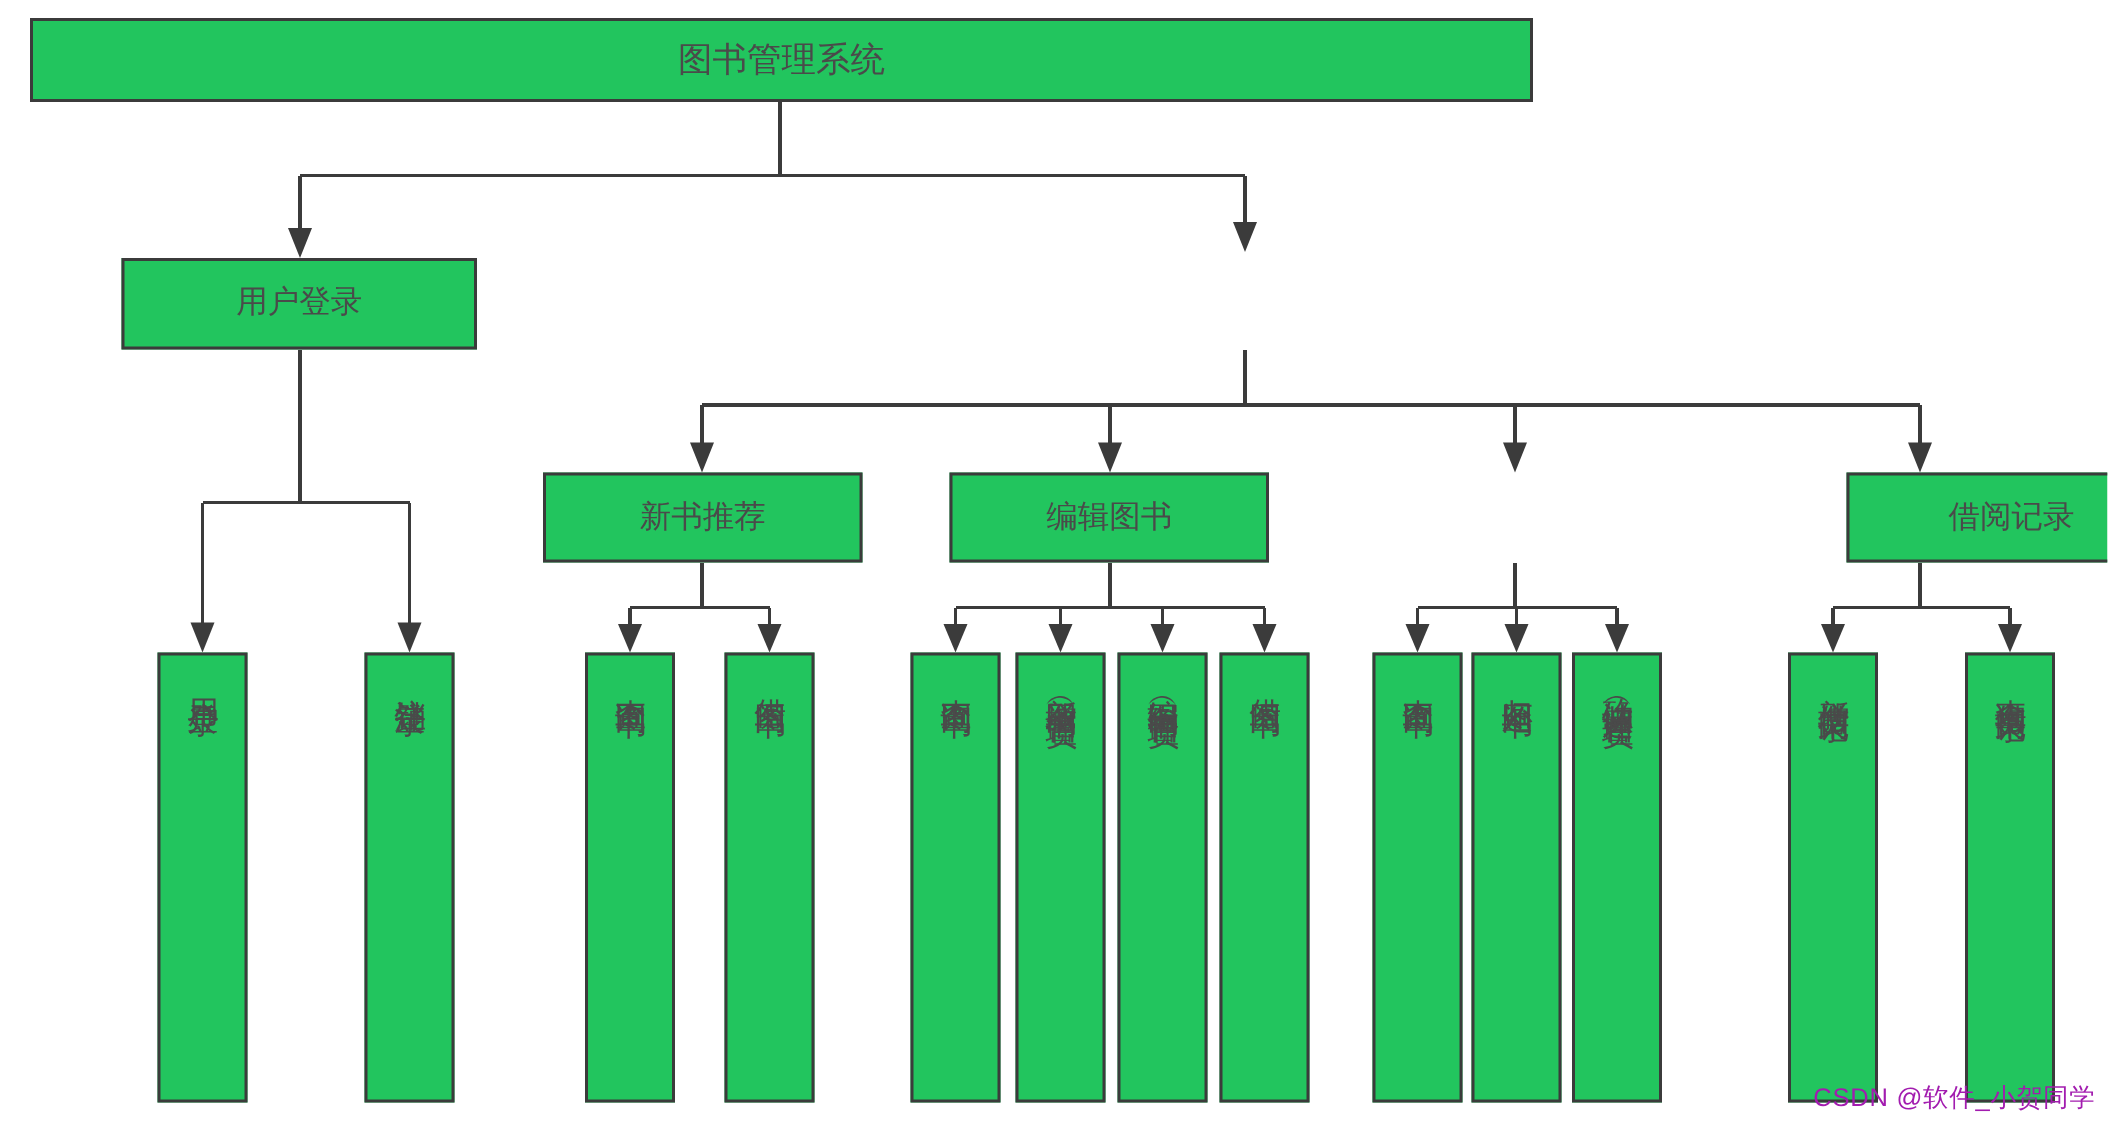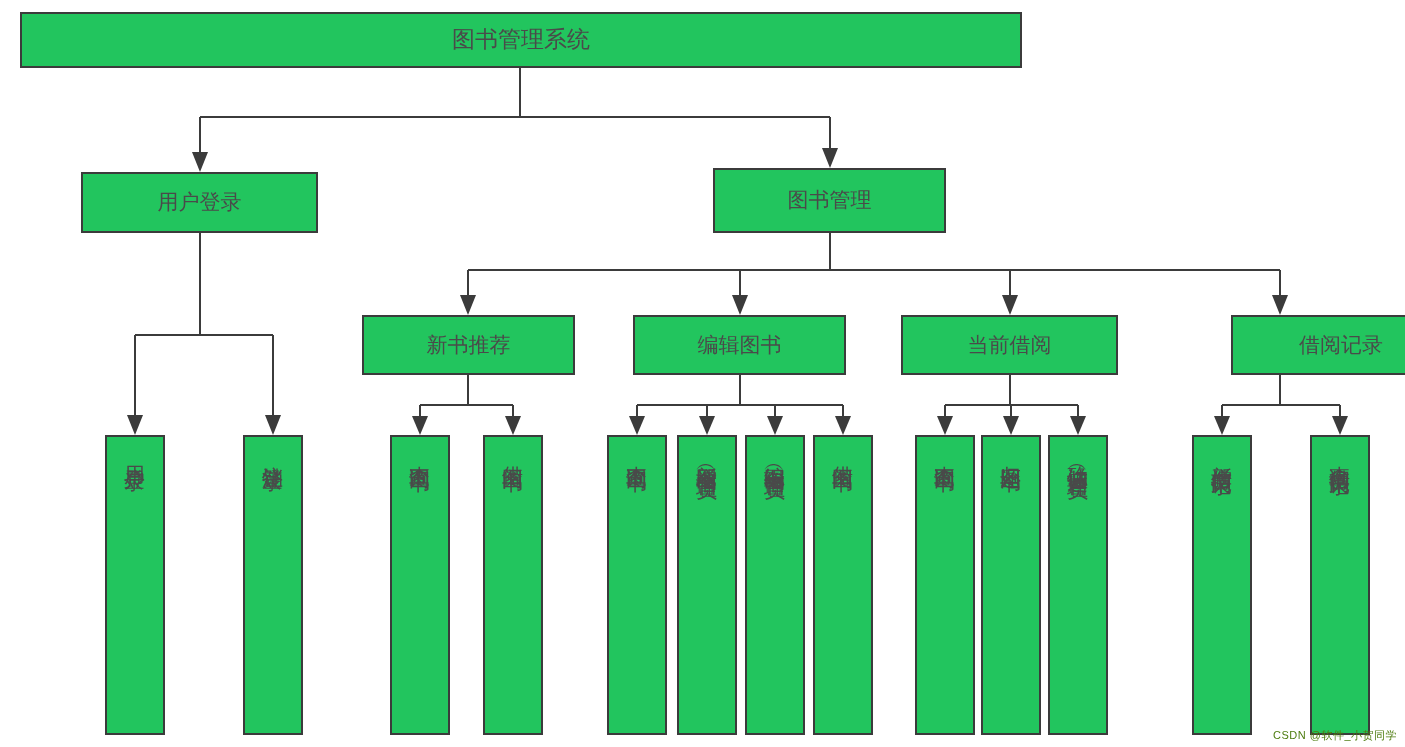--- a/index.html
+++ b/index.html
@@ -75,22 +75,22 @@
     text-orientation: upright;
     letter-spacing: 2px;
     white-space: normal;
     line-height: 1.0;
   }
   
   #watermark {
     position: absolute;
     right: 8px;
     bottom: 4px;
-    font-size: 11px;
-    color: #4d7c0f;
+    font-size: 17px;
+    color: #a21caf;
     letter-spacing: 0.5px;
     white-space: nowrap;
     margin-left: 16px;
   }
 </style>
 </head>
 <body>
 
 <div id="diagram-root">
 
@@ -171,35 +171,29 @@
   </svg>
 
   <div class="node root" style="left:20px; top:12px; width:1002px; height:56px;">
     <span class="node-label">图书管理系统</span>
   </div>
 
   <div class="node level2" style="left:81px; top:172px; width:237px; height:61px;">
     <span class="node-label">用户登录</span>
   </div>
 
-  <div class="node level2" style="left:713px; top:168px; width:233px; height:65px;">
-    <span class="node-label">图书管理</span>
-  </div>
 
   <div class="node level3" style="left:362px; top:315px; width:213px; height:60px;">
     <span class="node-label">新书推荐</span>
   </div>
 
   <div class="node level3" style="left:633px; top:315px; width:213px; height:60px;">
     <span class="node-label">编辑图书</span>
   </div>
 
-  <div class="node level3" style="left:901px; top:315px; width:217px; height:60px;">
-    <span class="node-label">当前借阅</span>
-  </div>
 
   <div class="node level3" style="left:1231px; top:315px; width:220px; height:60px;">
     <span class="node-label">借阅记录</span>
   </div>
 
   <div class="node leaf" style="left:105px; top:435px; width:60px; height:300px;">
     <span class="node-label">用户登录</span>
   </div>
 
   <div class="node leaf" style="left:243px; top:435px; width:60px; height:300px;">

